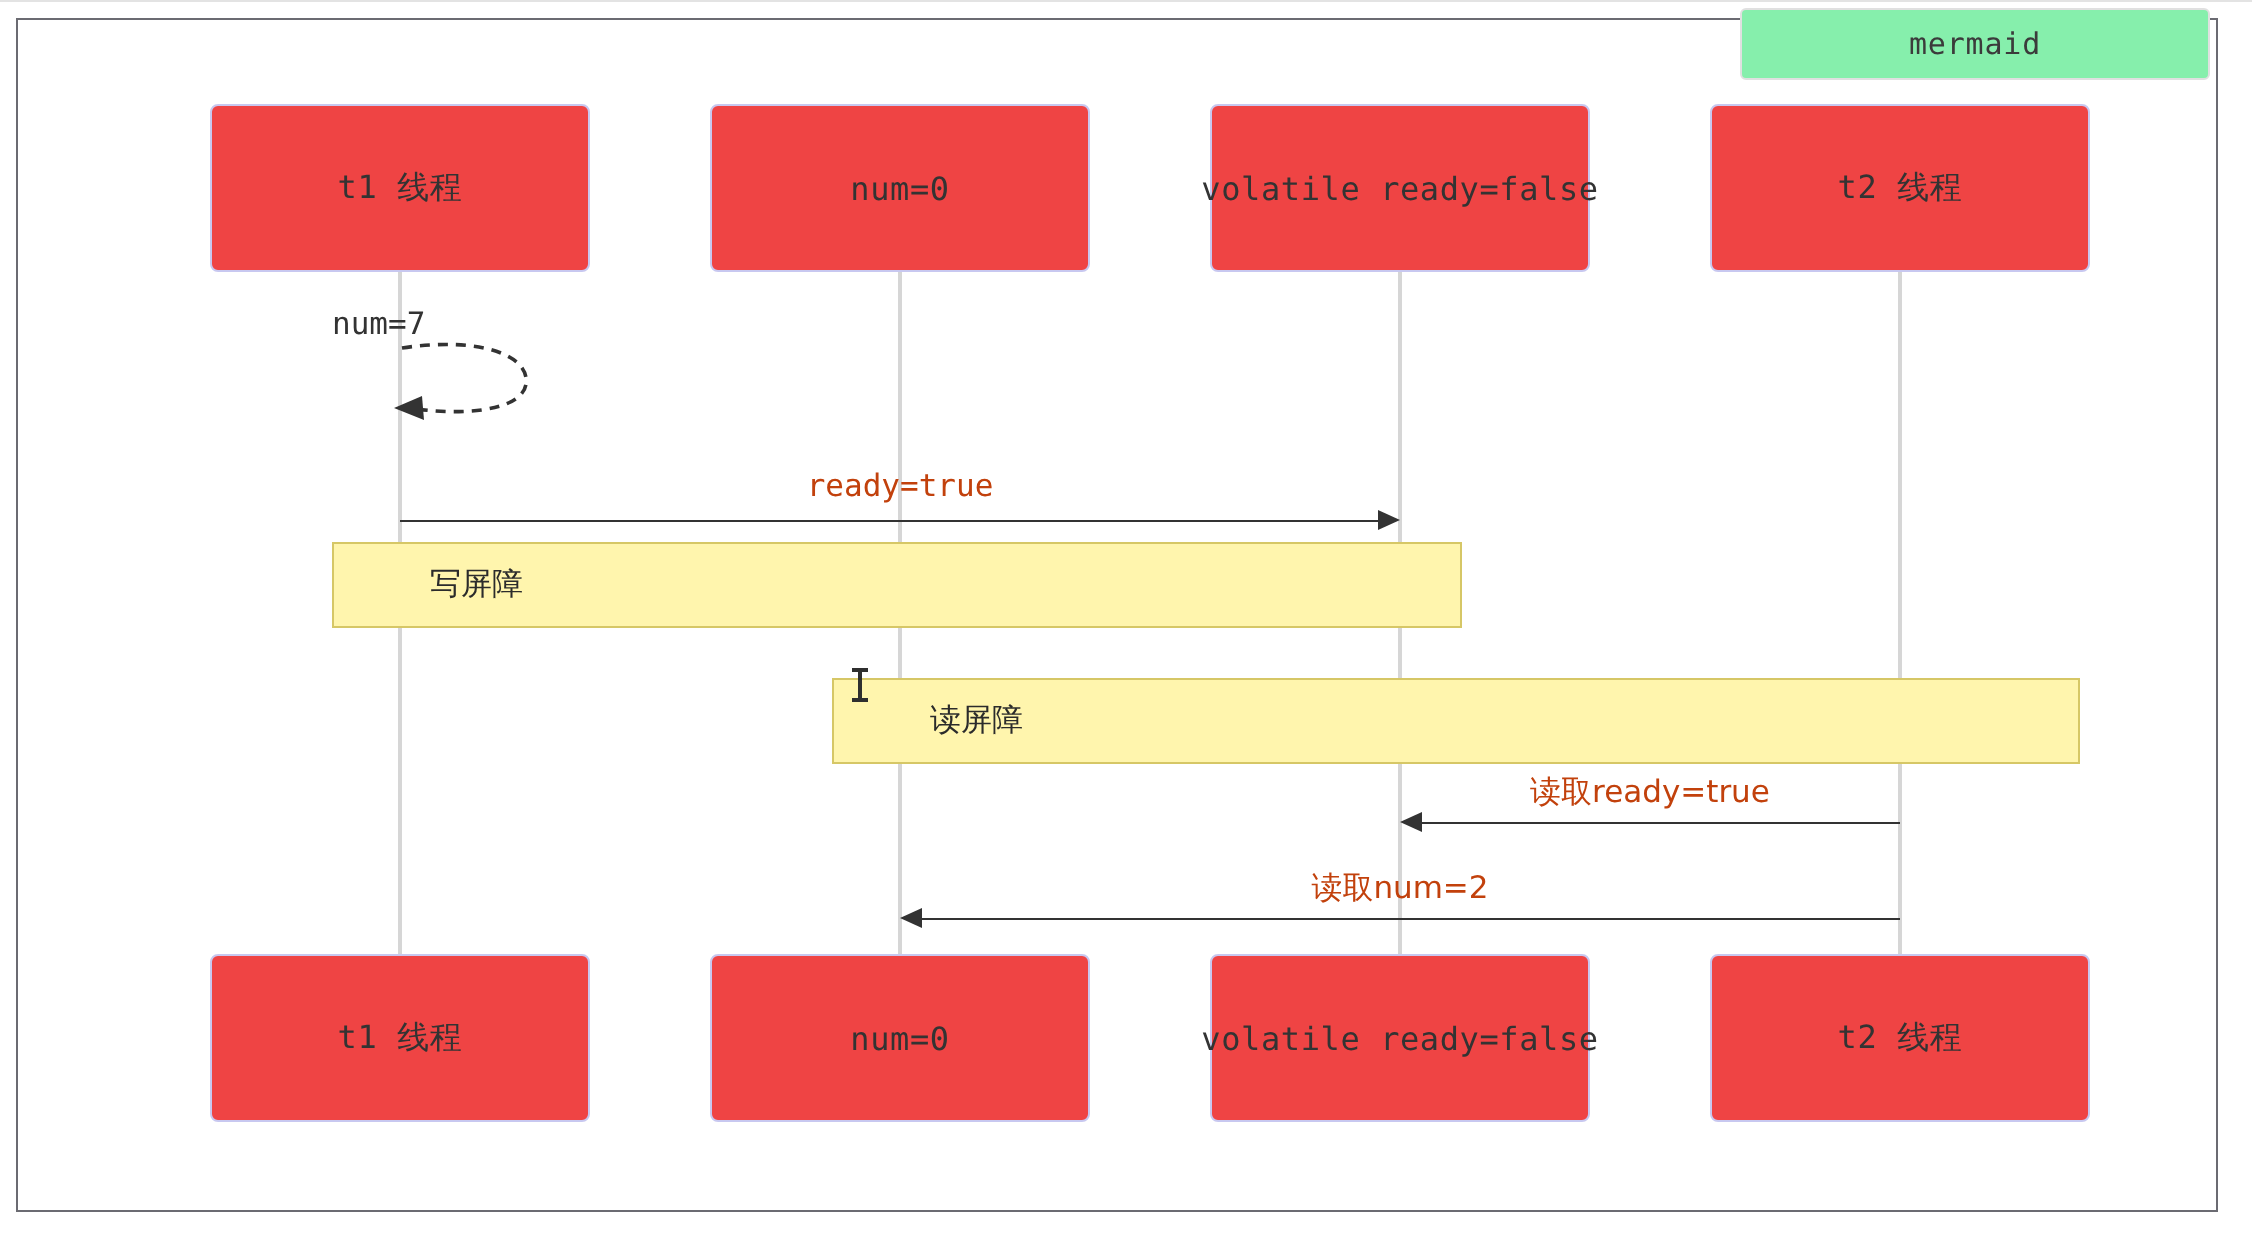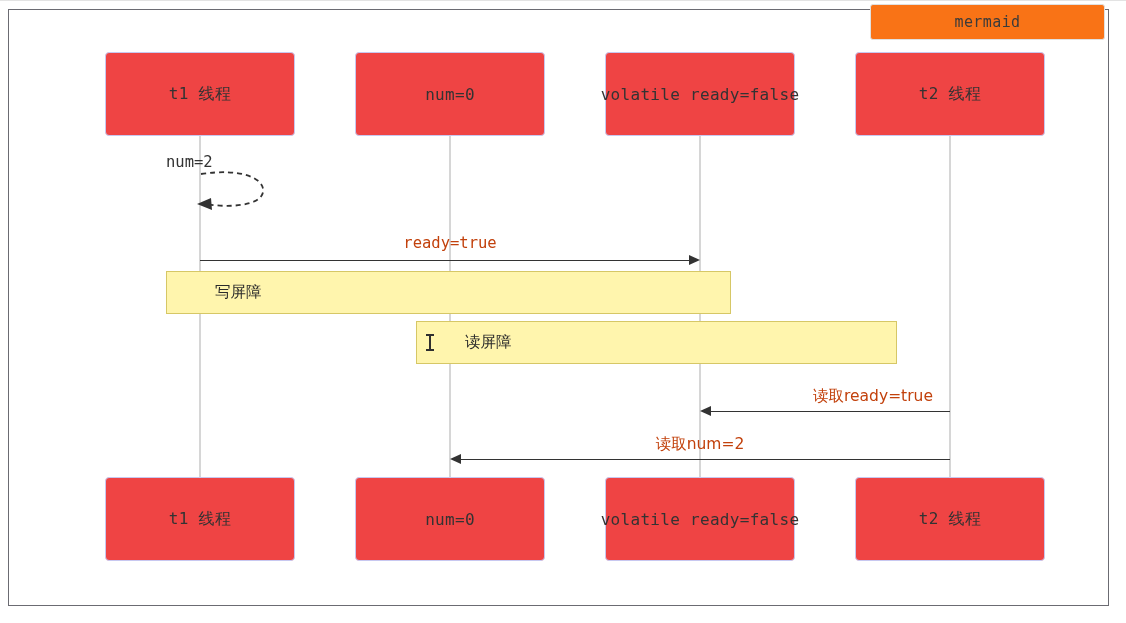--- a/index.html
+++ b/index.html
@@ -31,21 +31,21 @@
     background: #e3e3e3;
   }
 
   
   .mermaid-tab {
     position: absolute;
     left: 870px;
     top: 4px;
     width: 235px;
     height: 36px;
-    background: #f97316;
+    background: #86efac;
     border: 1px solid #e0e0e0;
     border-radius: 3px;
     display: flex;
     align-items: center;
     justify-content: center;
     font-family: "DejaVu Sans Mono", "Liberation Mono", monospace;
     font-size: 15px;
     color: #3b3b3b;
     letter-spacing: 0.4px;
     z-index: 40;
@@ -237,46 +237,46 @@
     </div>
 
     <div class="actor-box overflow-label" style="left:605px; top:52px; width:190px;">
       <span class="actor-label">volatile ready=false</span>
     </div>
 
     <div class="actor-box" style="left:855px; top:52px; width:190px;">
       <span class="actor-label">t2 线程</span>
     </div>
 
-    <div class="self-loop-label" style="left:166px; top:153px;">num=2</div>
+    <div class="self-loop-label" style="left:166px; top:153px;">num=7</div>
 
     <svg class="self-loop" style="left:195px; top:168px;" width="80" height="50" viewBox="0 0 80 50">
       <path d="M 6 6 C 46 0, 70 10, 68 24 C 66 38, 34 40, 10 36" fill="none" stroke="#333333" stroke-width="1.8" stroke-dasharray="5,4"></path>
       <polygon points="16,30 2,36 17,42" fill="#333333"></polygon>
     </svg>
 
     <div class="msg-label" style="left:200px; top:234px; width:500px;">ready=true</div>
     <div class="msg-line" style="left:200px; top:260px; width:489px;"></div>
     <div class="arrow-head right" style="left:689px; top:255px;"></div>
 
     <div class="note-box" style="left:166px; top:271px; width:565px; height:43px;">
       <span class="note-label">写屏障</span>
     </div>
 
-    <div class="note-box" style="left:416px; top:321px; width:481px; height:43px;">
+    <div class="note-box" style="left:416px; top:339px; width:624px; height:43px;">
       <span class="note-label">读屏障</span>
     </div>
 
     <div class="text-cursor" style="left:426px; top:334px;">
       <div class="bar-top"></div>
       <div class="stem"></div>
       <div class="bar-bot"></div>
     </div>
 
-    <div class="msg-label cjk-mixed" style="left:700px; top:386px; width:250px;margin-left:48px;">读取ready=true</div>
+    <div class="msg-label cjk-mixed" style="left:700px; top:386px; width:250px;">读取ready=true</div>
     <div class="msg-line" style="left:711px; top:411px; width:239px;"></div>
     <div class="arrow-head left" style="left:700px; top:406px;"></div>
 
     <div class="msg-label cjk-mixed" style="left:450px; top:434px; width:500px;">读取num=2</div>
     <div class="msg-line" style="left:461px; top:459px; width:489px;"></div>
     <div class="arrow-head left" style="left:450px; top:454px;"></div>
 
     <div class="actor-box" style="left:105px; top:477px; width:190px;">
       <span class="actor-label">t1 线程</span>
     </div>

